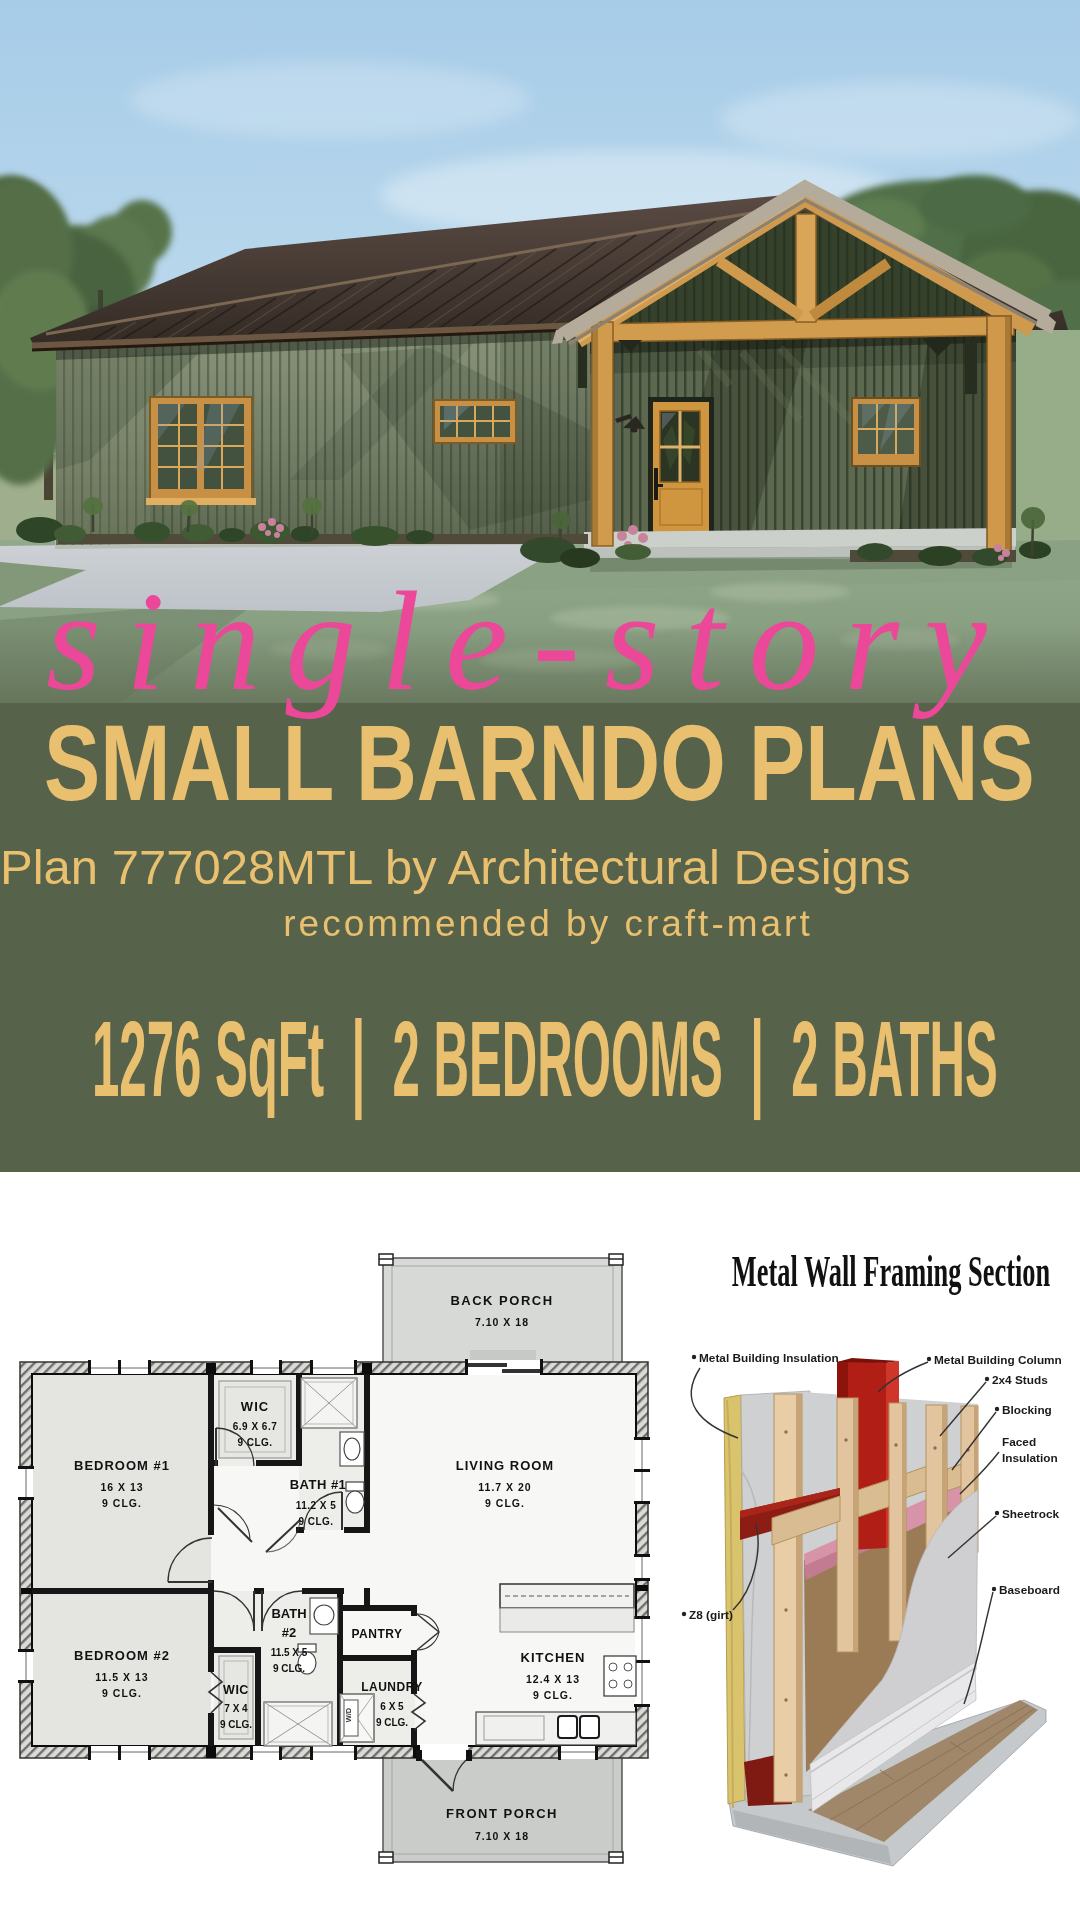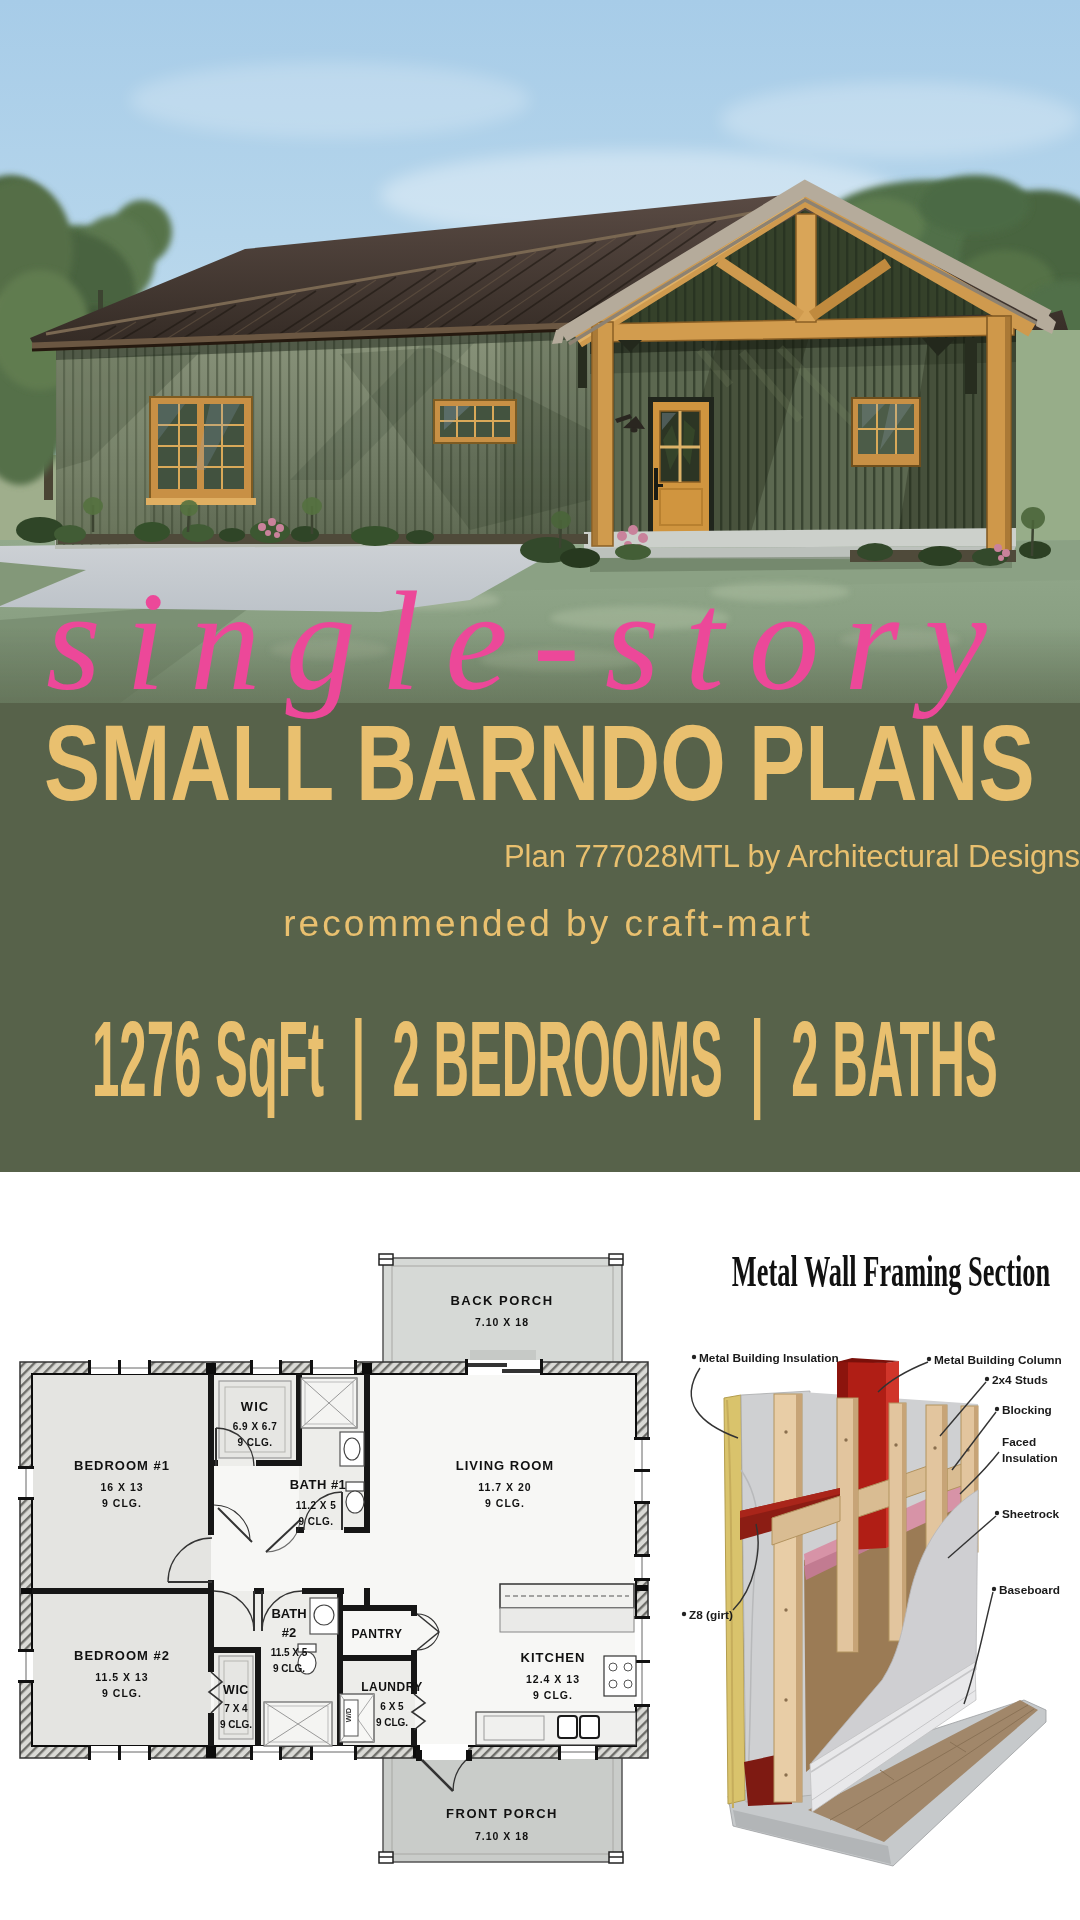--- a/index.html
+++ b/index.html
@@ -331,21 +331,21 @@
 </div>
 
 <div class="abs" id="banner"></div>
 
 <div class="abs" style="left:46px;top:560px;width:1020px;font-family:'Liberation Serif',serif;font-style:italic;font-size:141px;letter-spacing:25px;color:#ec4899;white-space:nowrap;">single-story</div>
 
 <div class="abs" style="left:0;top:700px;width:1080px;height:120px;font-weight:bold;font-size:108px;white-space:nowrap;">
     <span class="gold" style="position:absolute;left:44px;top:0;transform:scaleX(0.78);transform-origin:left top;">SMALL BARNDO PLANS</span>
   </div>
 
-<div class="abs gold" style="left:0;top:839px;width:1080px;text-align:right;font-size:31px;">Plan 777028MTL by Architectural Designs</div>
+<div class="abs gold" style="left:0;top:839px;width:1080px;text-align:left;font-size:49px;">Plan 777028MTL by Architectural Designs</div>
 
 <div class="abs gold" style="left:0;top:903px;width:1080px;text-align:center;font-size:37px;letter-spacing:3px;padding-left:8px;">recommended by craft-mart</div>
 
 <div class="abs gold" style="left:0;top:996px;width:1080px;height:120px;font-weight:bold;font-size:108px;white-space:nowrap;">
     <span style="position:absolute;left:92px;top:0;transform:scaleX(0.455);transform-origin:left top;">1276 SqFt&nbsp; | &nbsp;2 BEDROOMS&nbsp; | &nbsp;2 BATHS</span>
   </div>
 
 <div class="abs" id="plan" style="left:0;top:1240px;">
 <svg width="680" height="680" viewBox="0 1240 680 680" font-family="Liberation Sans, sans-serif">
 <defs>

